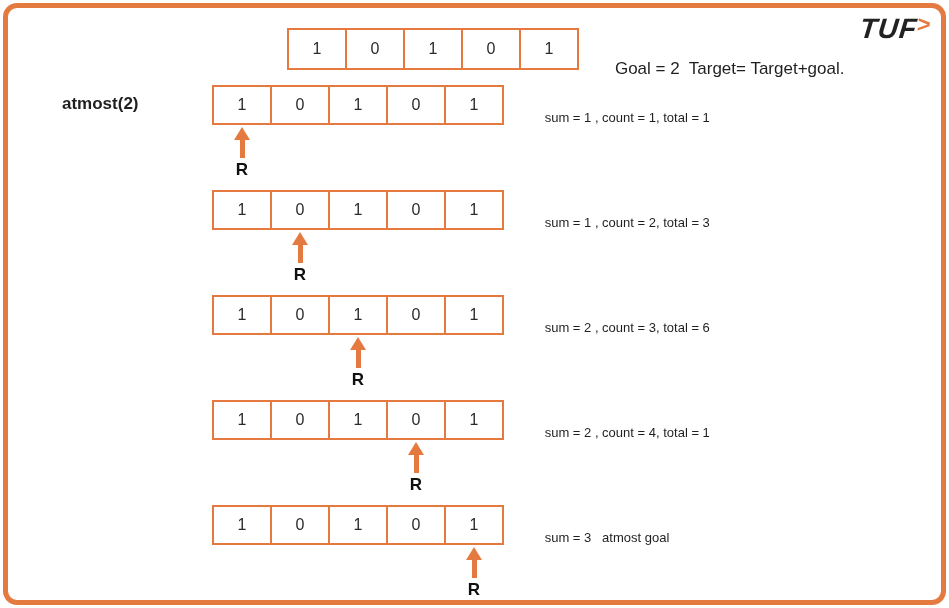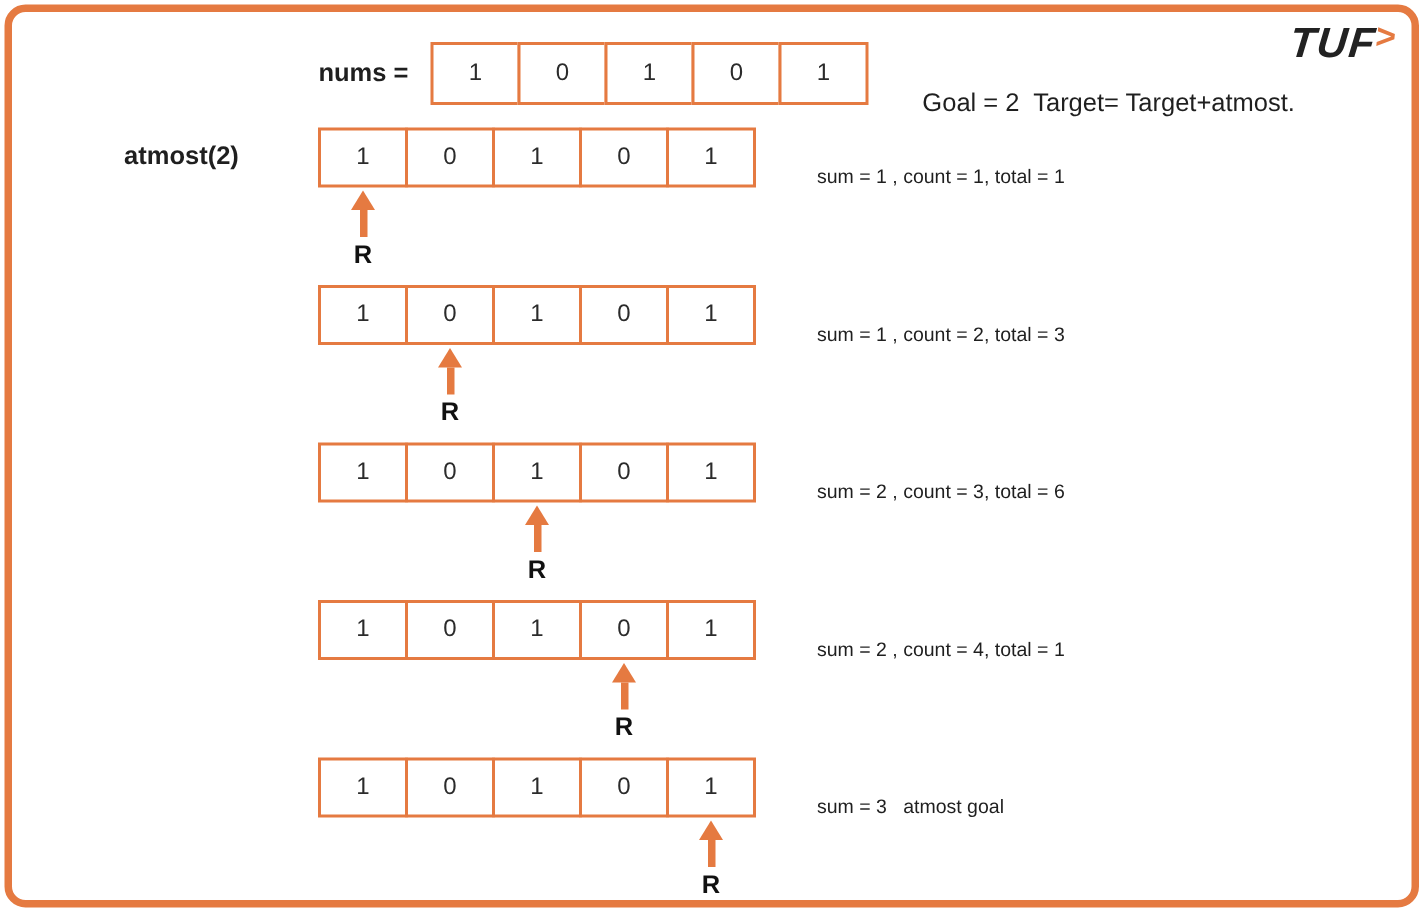--- a/index.html
+++ b/index.html
@@ -29,21 +29,21 @@
     font-weight:700; font-size:17px; white-space:pre; }
   .header-array { left:287px; top:28px; }
   .goal-line { position:absolute; left:596px; top:39px; font-size:17px; white-space:pre; }
 
   
   .logo { position:absolute; top:11px; right:18px; font-weight:700; font-style:italic;
     font-size:28px; letter-spacing:1px; color:#222; transform:skewX(-6deg); }
   .logo-chevron { color:#e57a41; font-weight:700; font-size:23px; vertical-align:6px;
     margin-left:-1px; }
 
-  .atmost { position:absolute; left:62px; top:94px; width:118px; text-align:center;
+  .atmost { position:absolute; left:62px; top:94px; width:118px; text-align:left;
     font-weight:700; font-size:17px; }
 
   
   .step { position:absolute; left:212px; width:292px; }
   .step .array { position:relative; left:0; top:0; }
   .ann { position:absolute; left:311px; top:10px; font-size:13px; white-space:pre;
     width:420px; }
   .pointer { position:absolute; top:42px; display:flex; flex-direction:column;
     align-items:center; transform:translateX(-50%); }
   .arrow-head { width:0; height:0; border-left:8px solid transparent;
@@ -54,30 +54,29 @@
 </head>
 <body>
 
 <div class="canvas">
   <div class="frame"></div>
 
   <div class="logo">
     <span>TUF</span><span class="logo-chevron">&gt;</span>
   </div>
 
-  <div class="nums-label">nums = </div>
   <div class="array header-array">
     <div class="cell header-cell">1</div>
     <div class="cell header-cell">0</div>
     <div class="cell header-cell">1</div>
     <div class="cell header-cell">0</div>
     <div class="cell header-cell">1</div>
   </div>
   <div class="goal-line">
-    <span class="bold">Goal = </span><span>2  </span><span class="bold">Target= </span><span>Target+atmost.</span>
+    <span class="bold">Goal = </span><span>2  </span><span class="bold">Target= </span><span>Target+goal.</span>
   </div>
 
   <div class="atmost">atmost(2)</div>
 
   <div class="step" style="top:85px">
     <div class="array">
       <div class="cell step-cell">1</div>
       <div class="cell step-cell">0</div>
       <div class="cell step-cell">1</div>
       <div class="cell step-cell">0</div>

